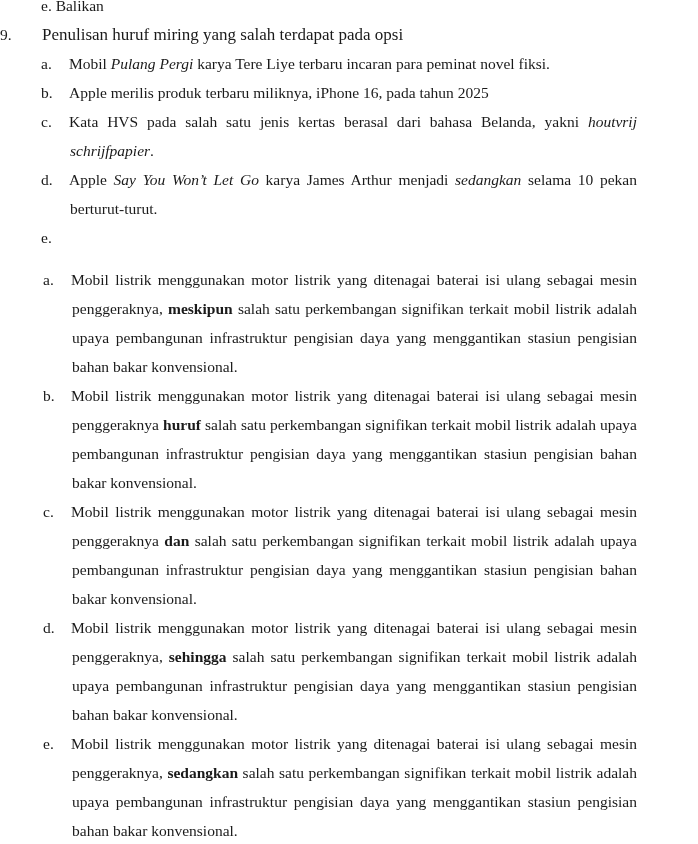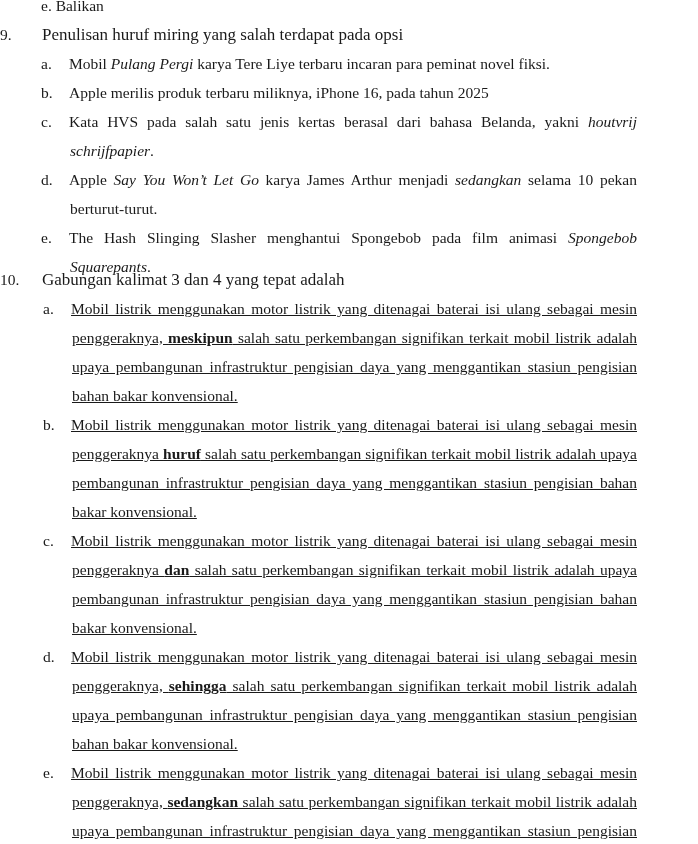--- a/index.html
+++ b/index.html
@@ -83,21 +83,21 @@
   }
 
   
   .q9 .opts { padding-left: 41px; }
   .q9 .opt { padding-right: 61px; }
   .q9 .opt-text { text-indent: 0; padding-left: 0; }
 
   
   .q10 .opts { padding-left: 43px; }
   .q10 .opt { padding-right: 61px; }
-  .q10 .opt-text { padding-left: 0; text-decoration: underline; }
+  .q10 .opt-text { padding-left: 0; }
 
   i, .ital { }
   b, .bold { font-weight: bold; }
 
   
   .opt + .opt { margin-top: 0px; }
 </style>
 </head>
 <body>
 
@@ -122,30 +122,25 @@
         <div class="opt">
           <span class="opt-letter">c.</span>
           <span class="opt-text" style="padding-left: 14px; text-indent: -1px;"><span>Kata HVS pada salah satu jenis kertas berasal dari bahasa Belanda, yakni </span><i>houtvrij schrijfpapier</i><span>.</span></span>
         </div>
         <div class="opt">
           <span class="opt-letter">d.</span>
           <span class="opt-text" style="padding-left: 14px; text-indent: -1px;"><span>Apple </span><i>Say You Won’t Let Go</i><span> karya James Arthur menjadi </span><i>sedangkan</i><span> selama 10 pekan berturut-turut.</span></span>
         </div>
         <div class="opt">
           <span class="opt-letter">e.</span>
-          <span class="opt-text" style="padding-left: 14px; text-indent: -1px;"><span>The Hash Slinging Slasher menghantui Spongebob pada film animasi </span><i>Spongebob Squarepants</i><span>.</span></span>
         </div>
       </div>
   </div>
 
   <div class="q-block q10" id="q10-block" style="top:265px;">
-    <div class="q-row">
-      <div class="q-num">10.</div>
-      <div class="q-stem">Gabungan kalimat 3 dan 4 yang tepat adalah</div>
-    </div>
     <div class="opts" id="q10-opts">
         <div class="opt">
           <span class="opt-letter">a.</span>
           <span class="opt-text" style="padding-left: 14px; text-indent: -1px;"><span>Mobil listrik menggunakan motor listrik yang ditenagai baterai isi ulang sebagai mesin penggeraknya, </span><b>meskipun</b><span> salah satu perkembangan signifikan terkait mobil listrik adalah upaya pembangunan infrastruktur pengisian daya yang menggantikan stasiun pengisian bahan bakar konvensional.</span></span>
         </div>
         <div class="opt">
           <span class="opt-letter">b.</span>
           <span class="opt-text" style="padding-left: 14px; text-indent: -1px;"><span>Mobil listrik menggunakan motor listrik yang ditenagai baterai isi ulang sebagai mesin penggeraknya </span><b>huruf</b><span> salah satu perkembangan signifikan terkait mobil listrik adalah upaya pembangunan infrastruktur pengisian daya yang menggantikan stasiun pengisian bahan bakar konvensional.</span></span>
         </div>
         <div class="opt">

